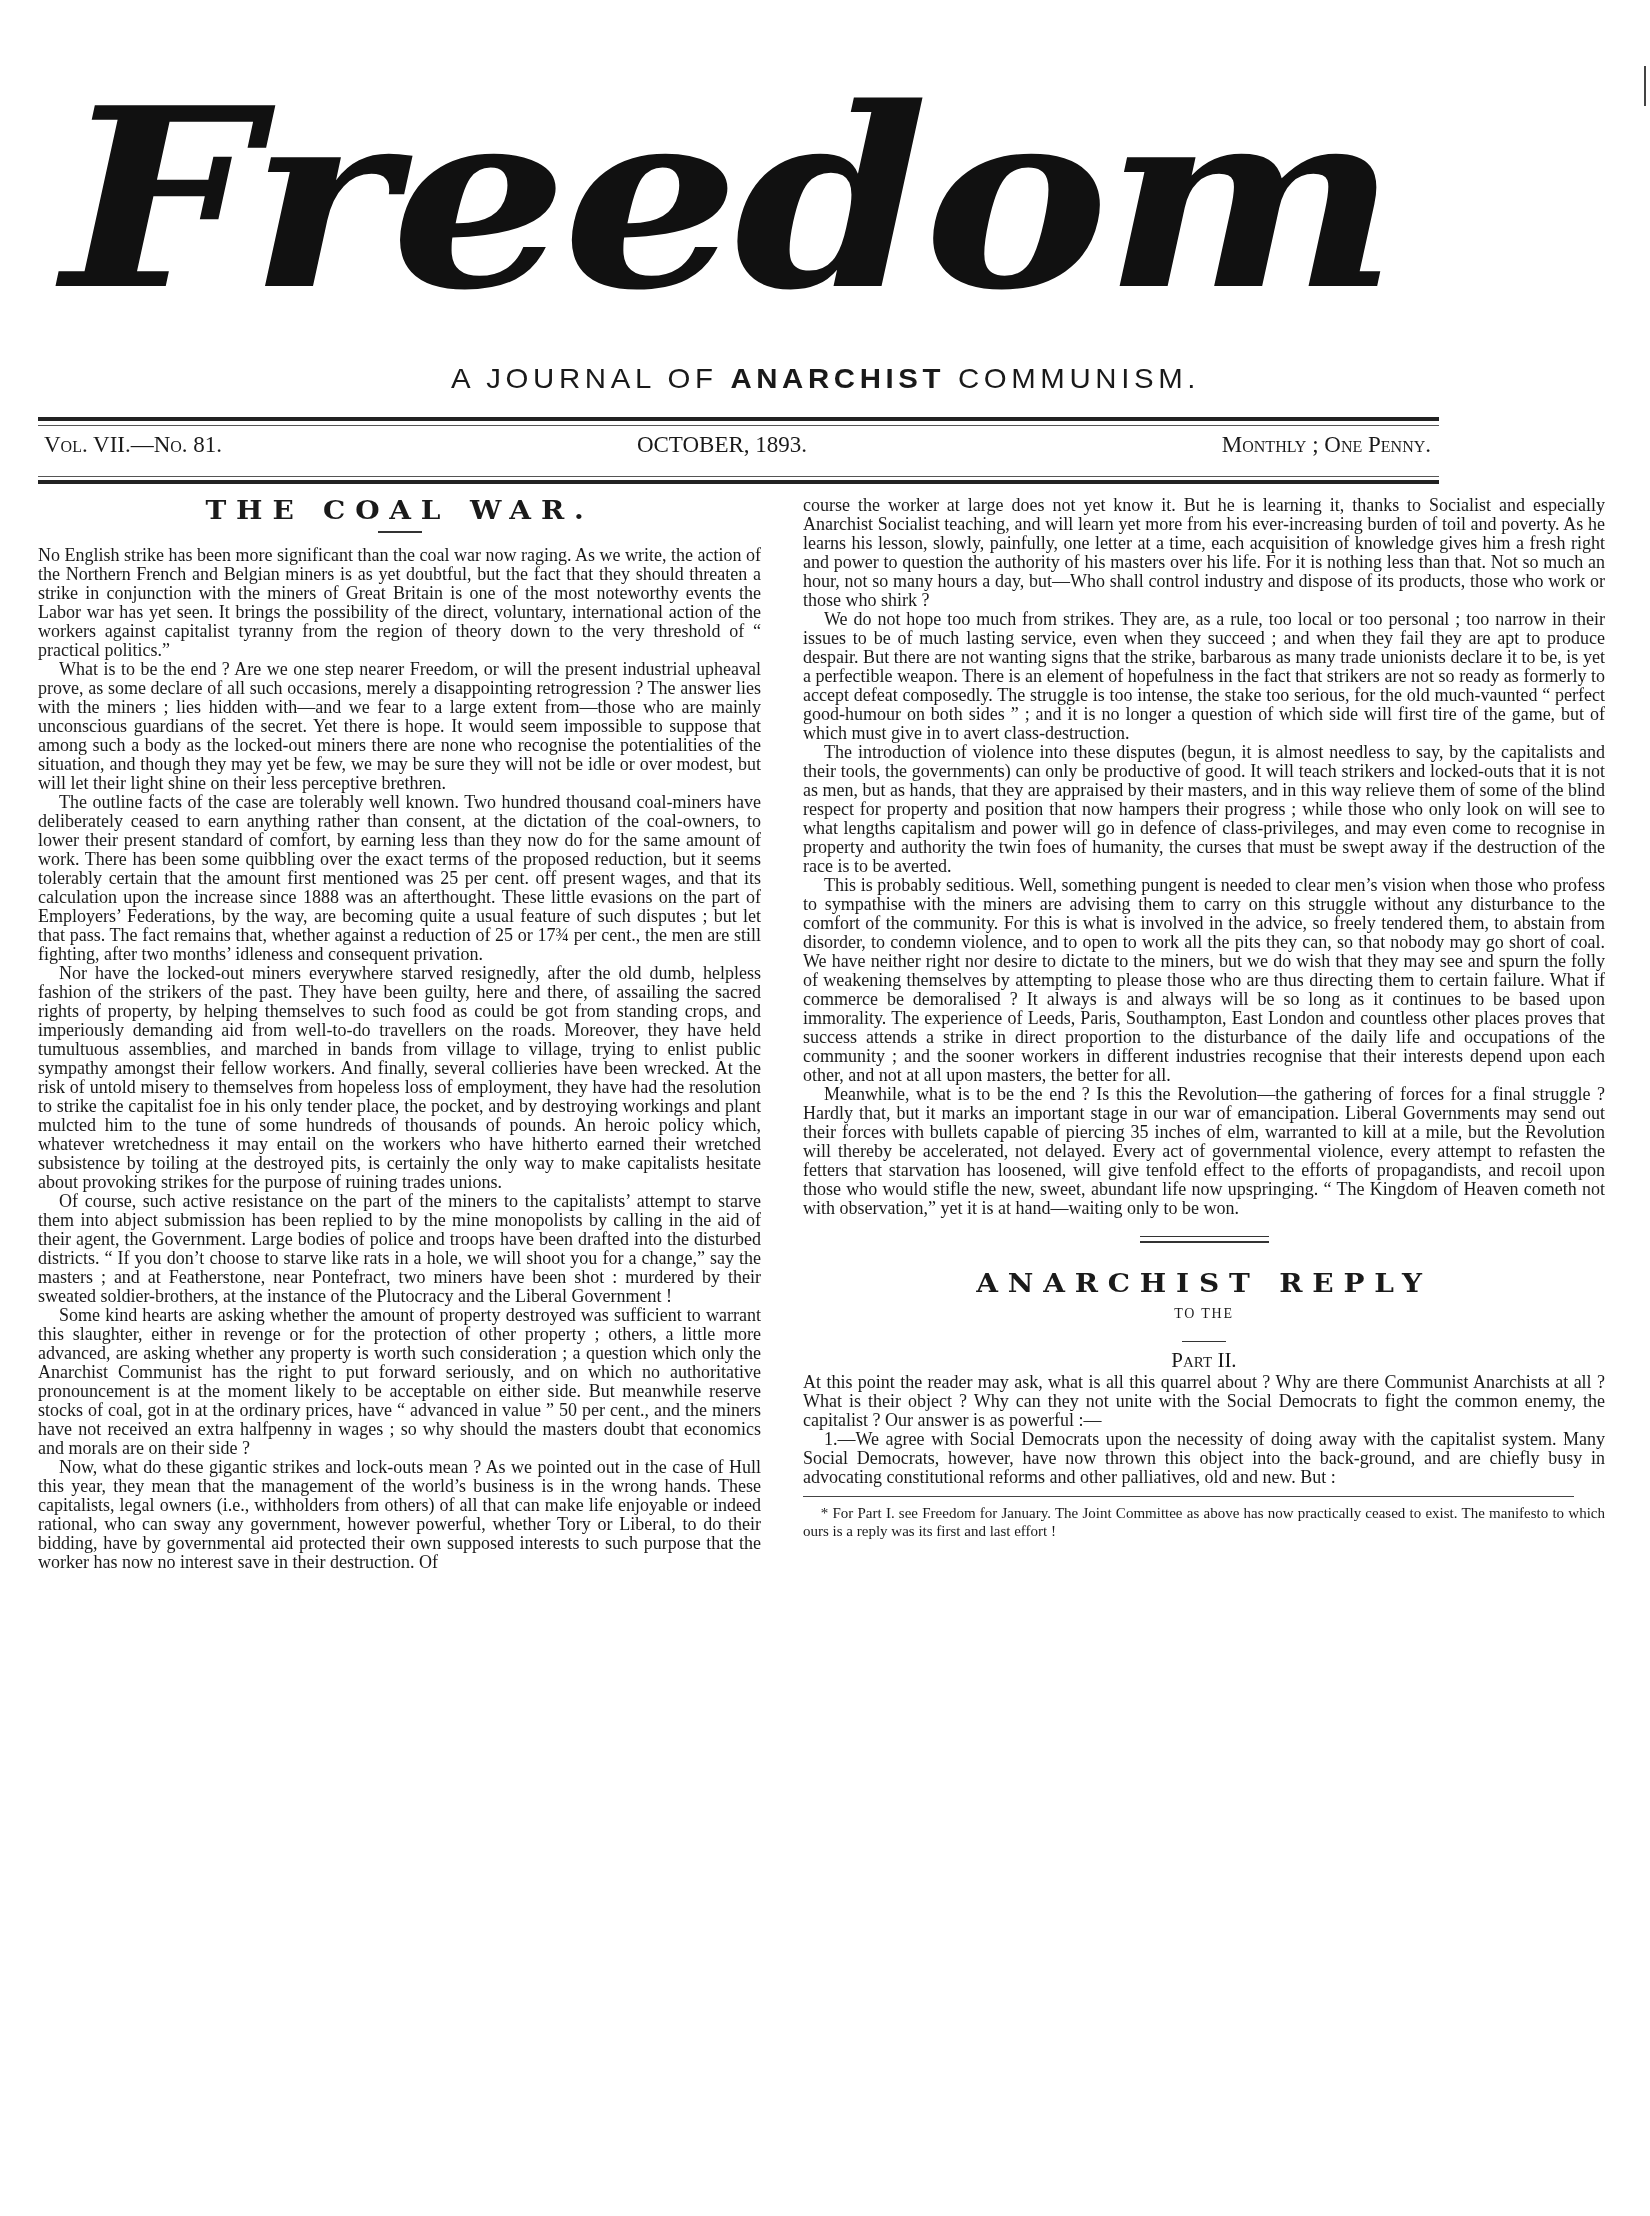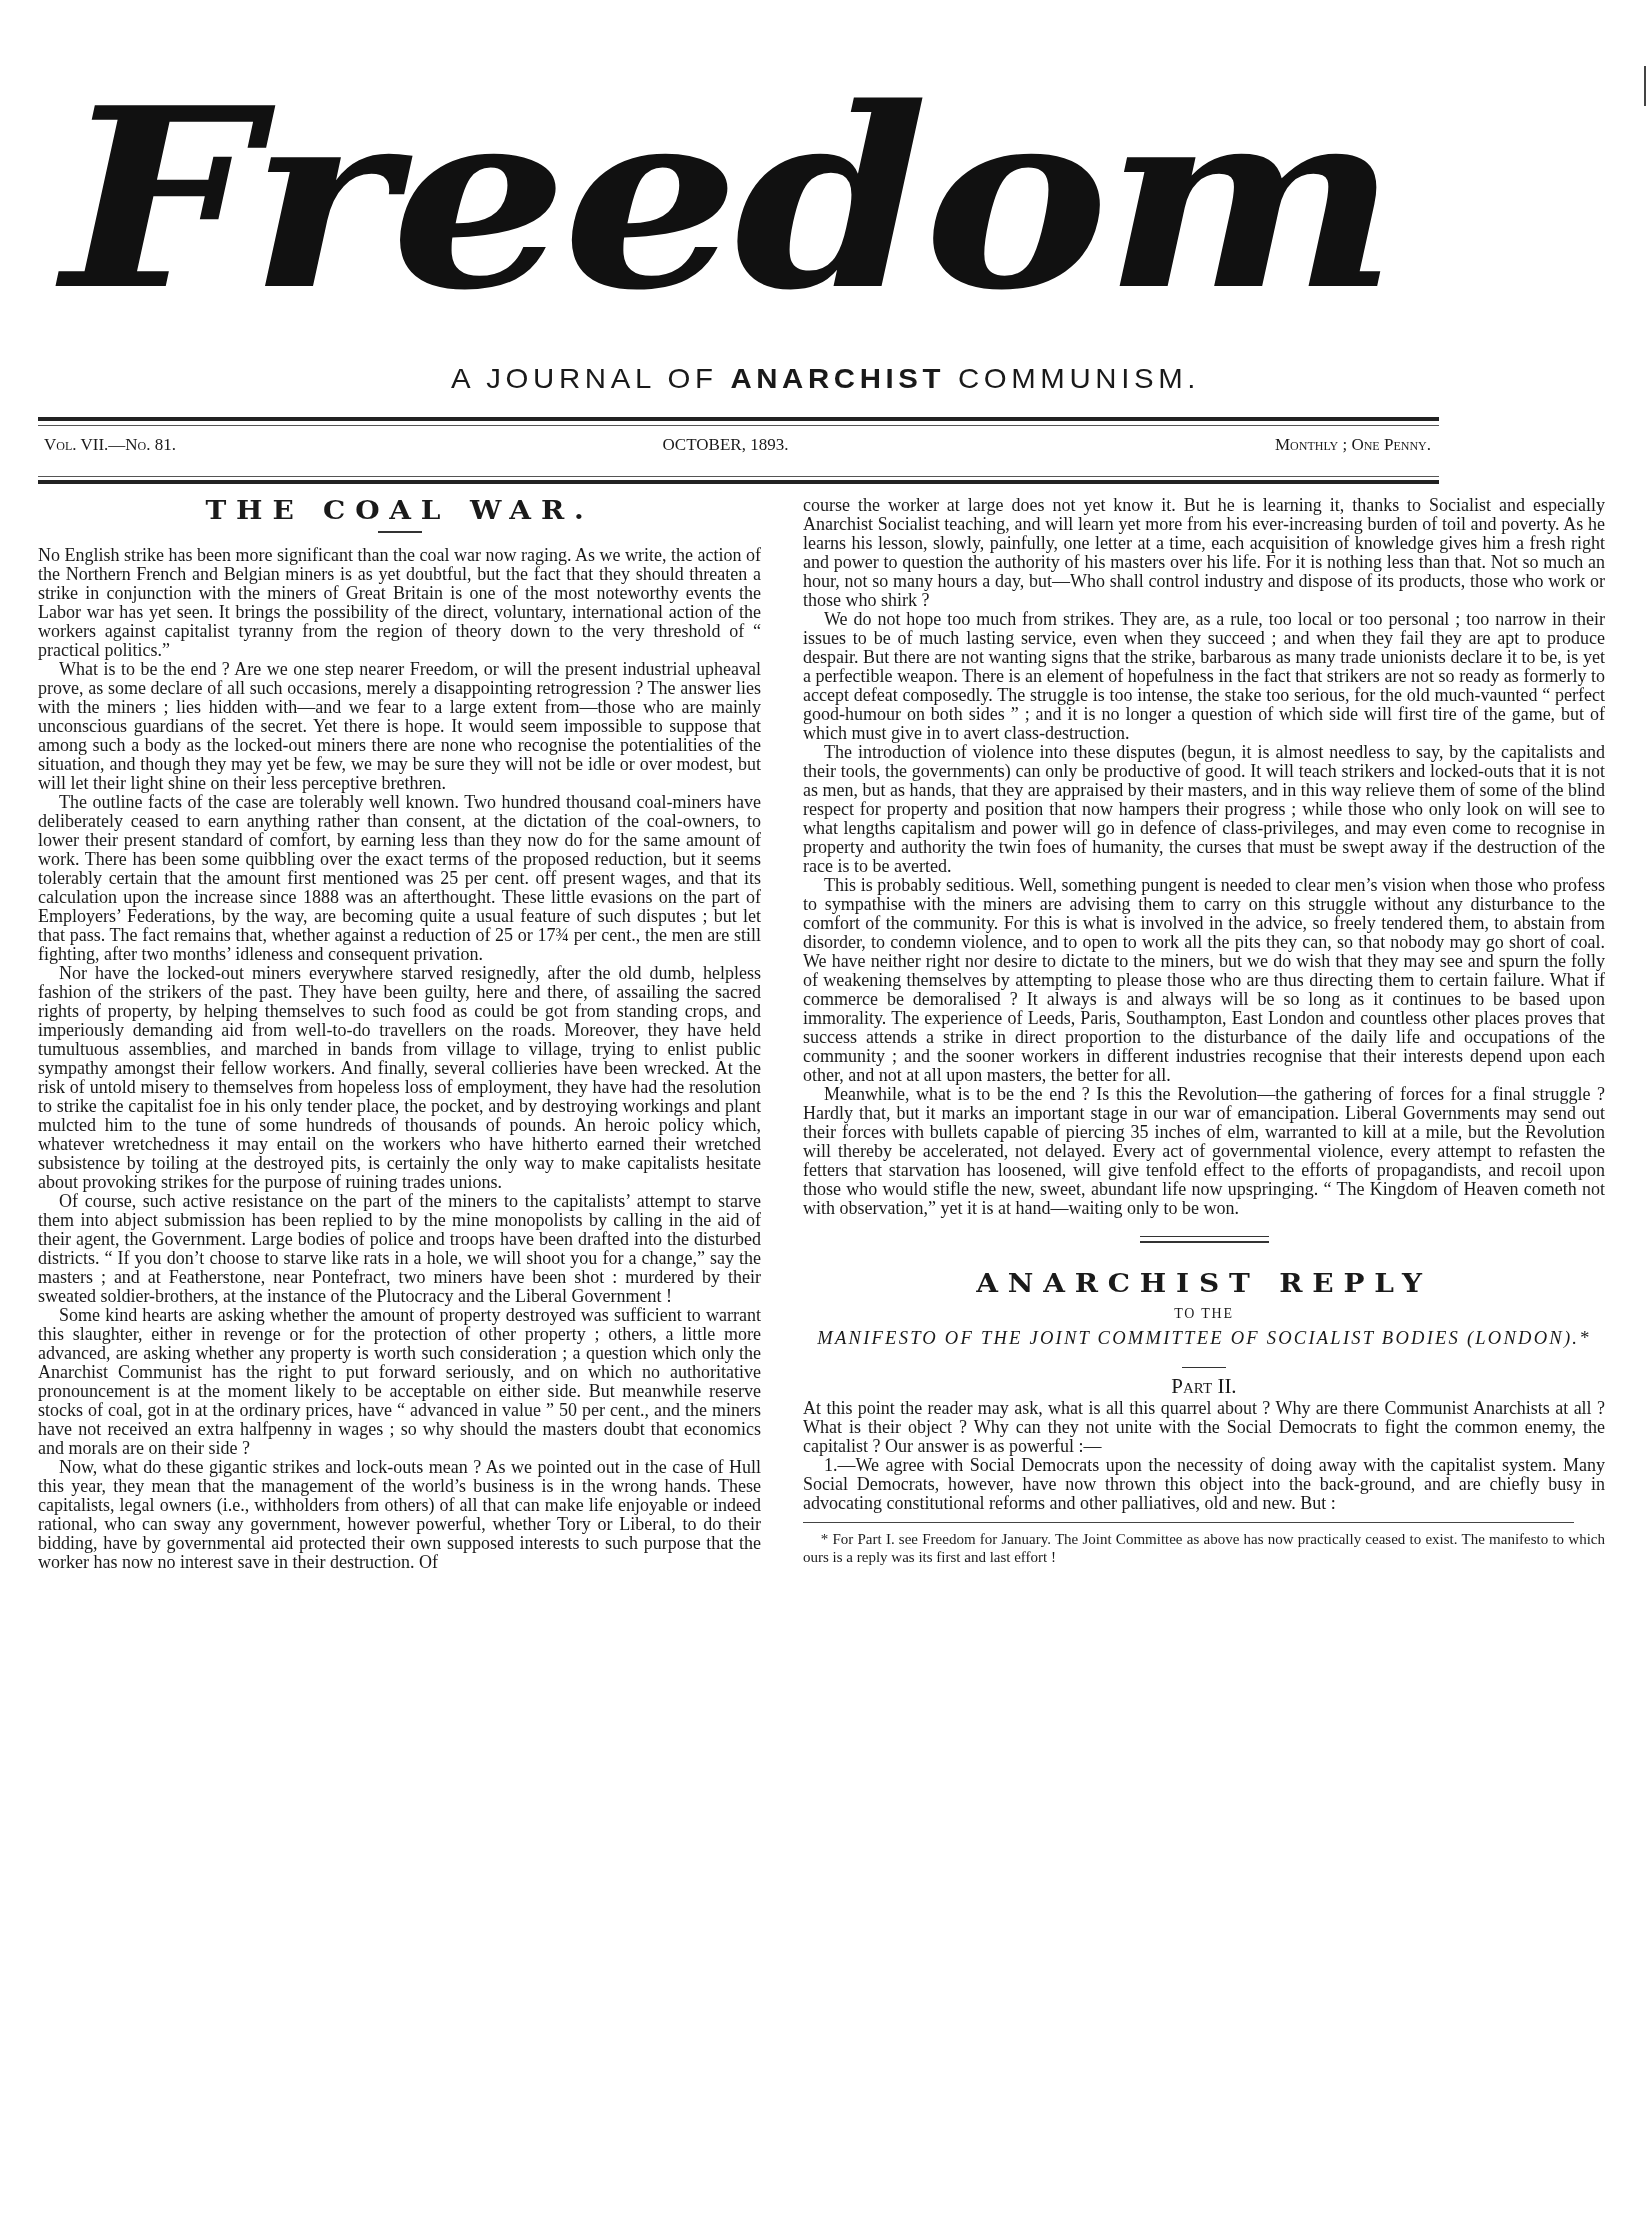--- a/index.html
+++ b/index.html
@@ -3,21 +3,21 @@
 <meta charset="utf-8">
 <style>
   html, body { margin: 0; padding: 0; background: #ffffff; }
   body { width: 1651px; height: 2335px; position: relative; overflow: hidden; color: #1a1a1a; font-family: "Liberation Serif", "DejaVu Serif", serif; }
   .masthead { position: absolute; left: 35px; top: 66px; width: 1385px; height: 284px; text-align: center; }
   .masthead-title { font-family: "DejaVu Serif", serif; font-weight: bold; font-size: 248px; line-height: 266px; letter-spacing: -4.4px; color: #111; transform: scaleX(1.12); transform-origin: center; font-style: italic; }
   .subtitle { position: absolute; left: 0; width: 1651px; top: 363px; text-align: center; font-family: "Liberation Sans", sans-serif; font-size: 28px; letter-spacing: 4.4px; color: #1a1a1a; transform: scaleX(1.05); }
   .subtitle .bold { font-weight: bold; }
   .rule-thick { position: absolute; left: 38px; width: 1401px; height: 4.4px; background: #222; }
   .rule-thin { position: absolute; left: 38px; width: 1401px; height: 1.3px; background: #555; }
-  .issue-line { position: absolute; left: 44px; top: 432px; width: 1387px; height: 26.6px; font-size: 17px; display: flex; justify-content: space-between; align-items: center; font-variant: small-caps; }
+  .issue-line { position: absolute; left: 44px; top: 432px; width: 1387px; height: 26.6px; font-size: 23px; display: flex; justify-content: space-between; align-items: center; font-variant: small-caps; }
   .col { position: absolute; top: 492px; font-size: 18px; line-height: 19px; text-align: justify; hyphens: manual; }
   .col-left { left: 38px; width: 723px; }
   .col-right { left: 803px; width: 802px; top: 496px; }
   .col p { margin: 0; text-indent: 21px; }
   .col p.noindent { text-indent: 0; }
   .headline { text-align: center; font-family: "DejaVu Serif", serif; font-weight: bold; font-size: 28px; letter-spacing: 9.8px; line-height: 35px; margin: 0 0 4.4px 0; transform: scaleY(0.95); }
   .short-rule { width: 44px; height: 1.3px; background: #333; margin: 3.5px auto 13.3px auto; }
   .double-rule { width: 129px; margin: 17.7px auto 22px auto; }
   .double-rule div { height: 1.8px; background: #333; margin: 3.5px 0; }
   .sub-heading { text-align: center; font-size: 14px; letter-spacing: 1.8px; margin: 4px 0; }
@@ -71,21 +71,20 @@
   <p>This is probably seditious. Well, something pungent is needed to clear men’s vision when those who profess to sympathise with the miners are advising them to carry on this struggle without any disturbance to the comfort of the community. For this is what is involved in the advice, so freely tendered them, to abstain from disorder, to condemn violence, and to open to work all the pits they can, so that nobody may go short of coal. We have neither right nor desire to dictate to the miners, but we do wish that they may see and spurn the folly of weakening themselves by attempting to please those who are thus directing them to certain failure. What if commerce be demoralised ? It always is and always will be so long as it continues to be based upon immorality. The experience of Leeds, Paris, Southampton, East London and countless other places proves that success attends a strike in direct proportion to the disturbance of the daily life and occupations of the community ; and the sooner workers in different industries recognise that their interests depend upon each other, and not at all upon masters, the better for all.</p>
   <p>Meanwhile, what is to be the end ? Is this the Revolution—the gathering of forces for a final struggle ? Hardly that, but it marks an important stage in our war of emancipation. Liberal Governments may send out their forces with bullets capable of piercing 35 inches of elm, warranted to kill at a mile, but the Revolution will thereby be accelerated, not delayed. Every act of governmental violence, every attempt to refasten the fetters that starvation has loosened, will give tenfold effect to the efforts of propagandists, and recoil upon those who would stifle the new, sweet, abundant life now upspringing. “ The Kingdom of Heaven cometh not with observation,” yet it is at hand—waiting only to be won.</p>
 
   <div class="double-rule">
       <div></div>
       <div></div>
     </div>
 
   <div class="headline">ANARCHIST REPLY</div>
   <div class="sub-heading">TO THE</div>
-  <div class="manifesto">Manifesto of the Joint Committee of Socialist Bodies (London).*</div>
   <div class="short-rule" style="margin-top:17.7px;margin-bottom:8.9px;"></div>
   <div class="part">Part II.</div>
   <p class="noindent">At this point the reader may ask, what is all this quarrel about ? Why are there Communist Anarchists at all ? What is their object ? Why can they not unite with the Social Democrats to fight the common enemy, the capitalist ? Our answer is as powerful :—</p>
   <p>1.—We agree with Social Democrats upon the necessity of doing away with the capitalist system. Many Social Democrats, however, have now thrown this object into the back-ground, and are chiefly busy in advocating constitutional reforms and other palliatives, old and new. But :</p>
 
   <div class="footnote-rule"></div>
   <div class="footnote">* For Part I. see Freedom for January. The Joint Committee as above has now practically ceased to exist. The manifesto to which ours is a reply was its first and last effort !</div>
 </div>
 
 

